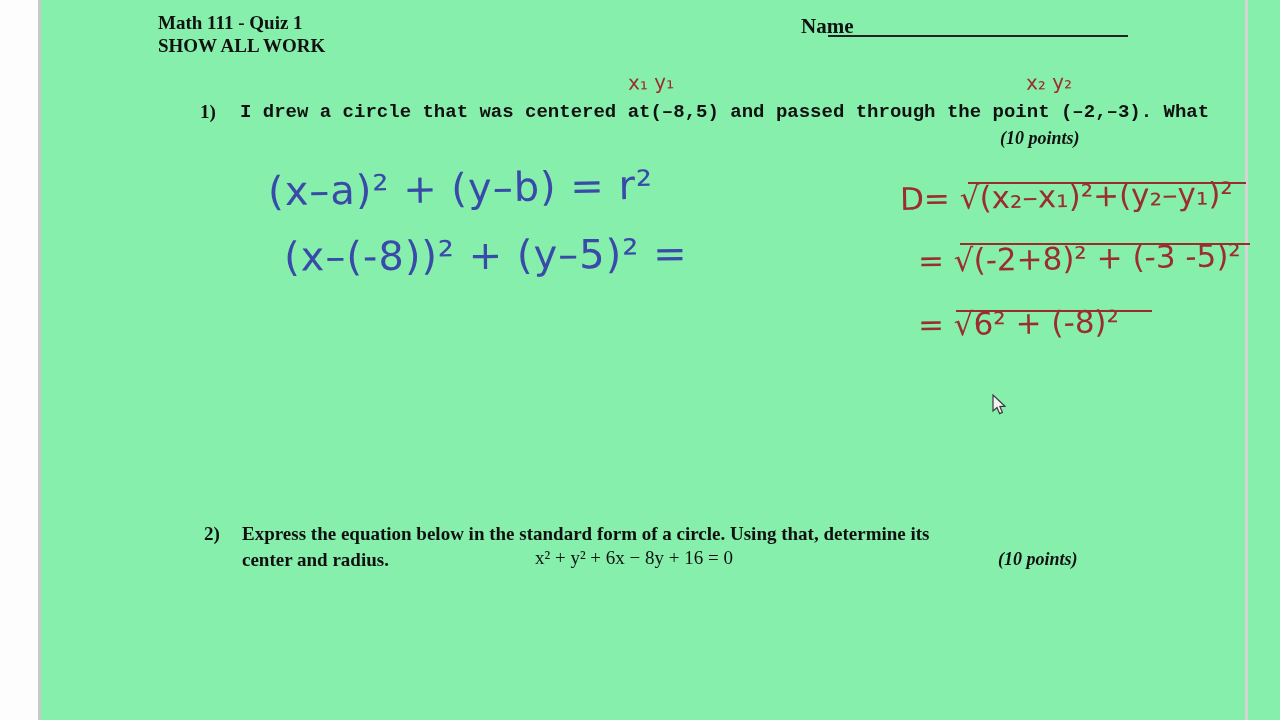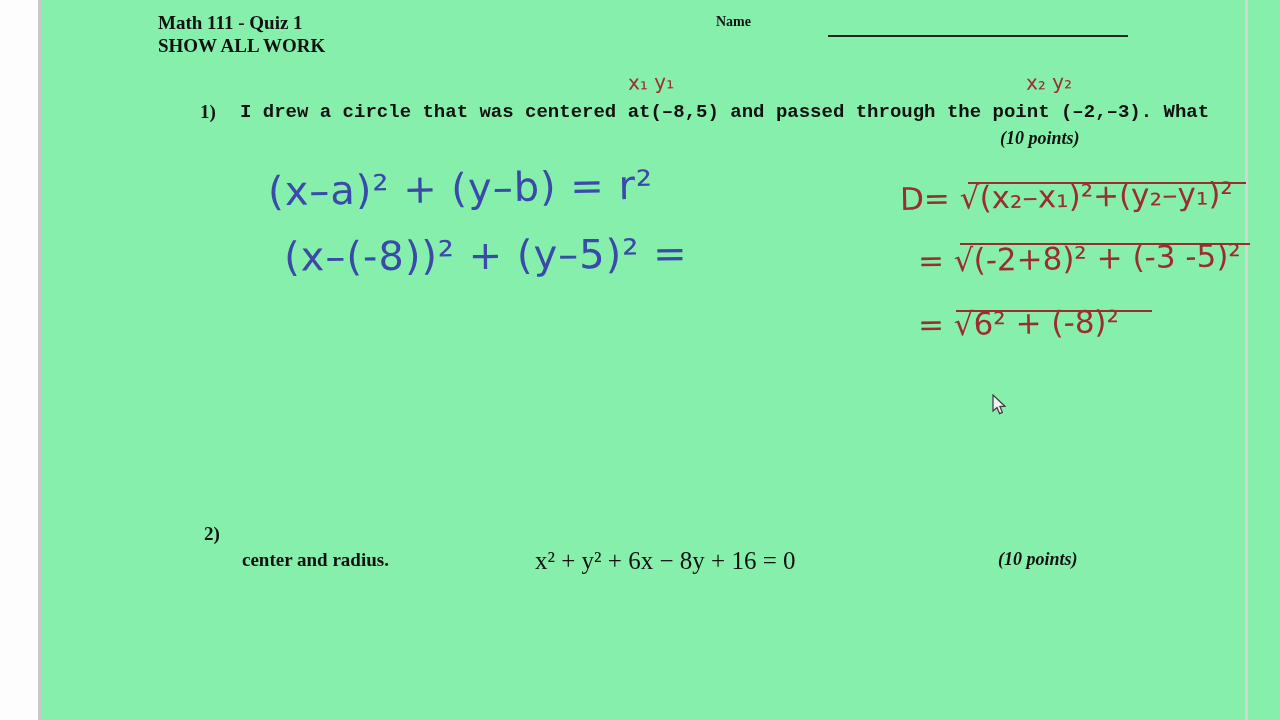--- a/index.html
+++ b/index.html
@@ -48,23 +48,23 @@
     line-height: 25px;
   }
   #header-showwork {
     left: 158px;
     top: 35px;
     font-size: 19px;
     font-weight: bold;
     text-align: right;
   }
   #name-label {
-    left: 716px;
+    left: 801px;
     top: 14px;
-    font-size: 14px;
+    font-size: 21px;
     font-weight: bold;
   }
   #name-rule {
     position: absolute;
     left: 828px;
     top: 35px;
     width: 300px;
     height: 2px;
     background: #222;
   }
@@ -117,21 +117,21 @@
     left: 242px;
     top: 549px;
     font-size: 19px;
     font-weight: bold;
     white-space: nowrap;
     text-align: center;
   }
   #q2-equation {
     left: 535px;
     top: 547px;
-    font-size: 25px;
+    font-size: 19px;
     font-family: "Liberation Serif", serif;
     white-space: nowrap;
   }
   #q2-points {
     left: 998px;
     top: 549px;
     font-size: 18px;
     font-weight: bold;
     font-style: italic;
   }
@@ -246,20 +246,21 @@
   <div class="hand-red" id="dist-line1">D= √(x₂–x₁)²+(y₂–y₁)²</div>
   <div class="vinculum" id="vin1"></div>
 
   <div class="hand-red" id="dist-line2">= √(-2+8)² + (-3 -5)²</div>
   <div class="vinculum" id="vin2"></div>
 
   <div class="hand-red" id="dist-line3">= √6² + (-8)²</div>
   <div class="vinculum" id="vin3"></div>
 
   <div class="printed" id="q2-number">2)</div>
+  <div class="printed" id="q2-line1">Express the equation below in the standard form of a circle. Using that, determine its</div>
   <div class="printed" id="q2-line2">center and radius.</div>
   <div class="printed" id="q2-equation">x² + y² + 6x − 8y + 16 = 0</div>
   <div class="printed" id="q2-points">(10 points)</div>
 
   <svg id="cursor" viewBox="0 0 16 22" xmlns="http://www.w3.org/2000/svg">
     <path d="M1 1 L1 17 L5 13.5 L7.6 19.6 L10.4 18.4 L7.9 12.6 L13 12.2 Z" fill="#f2f2f2" stroke="#3a3a3a" stroke-width="1.2"></path>
   </svg>
 
 </div>
 

